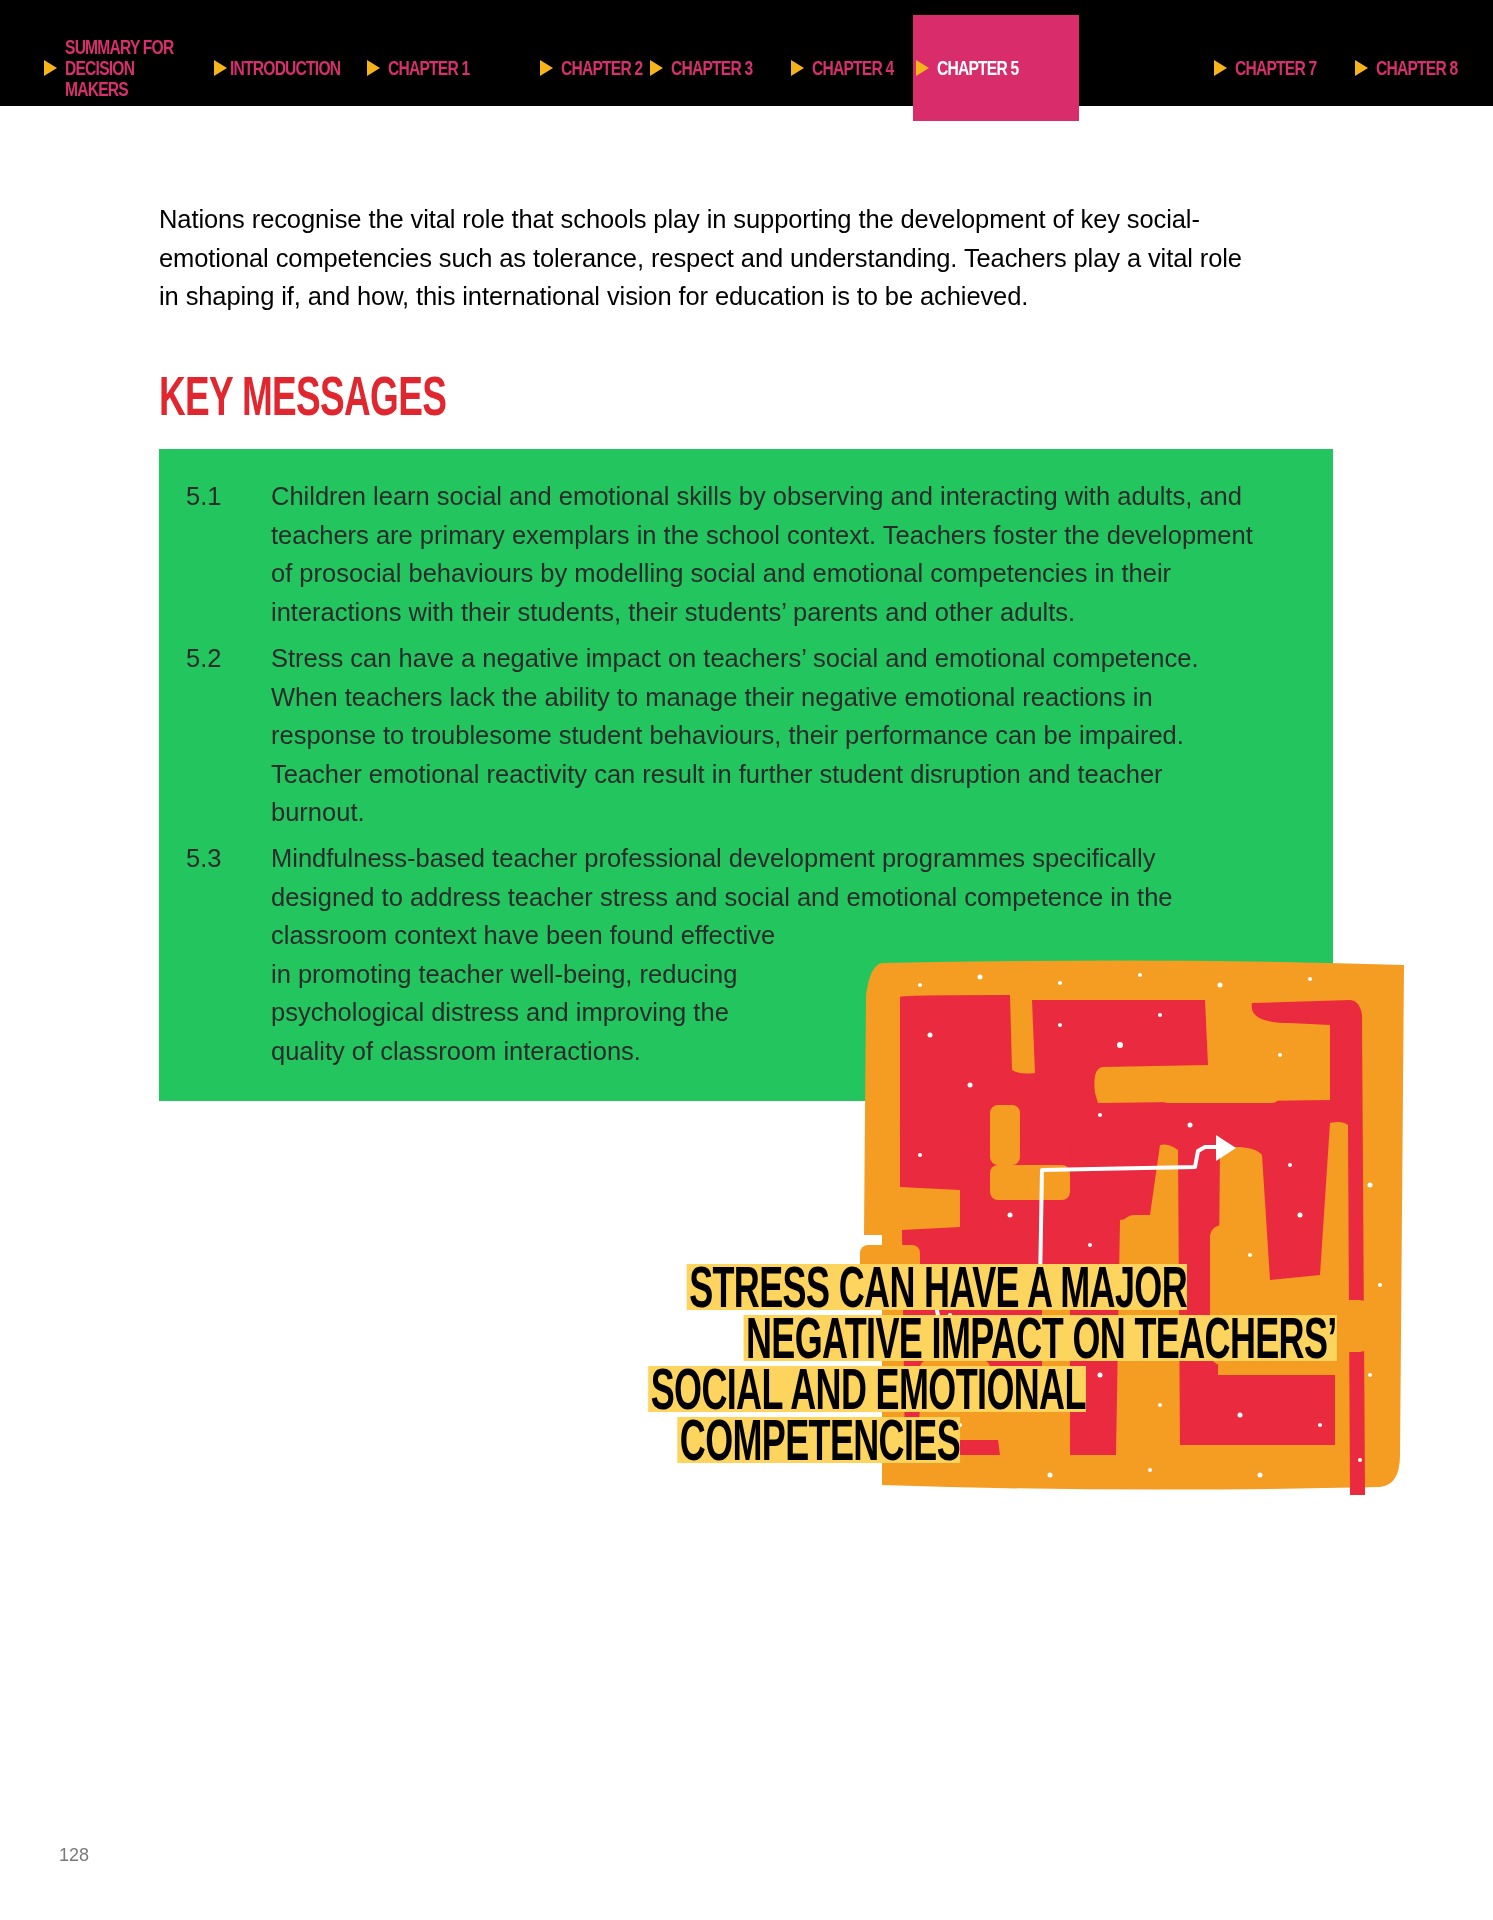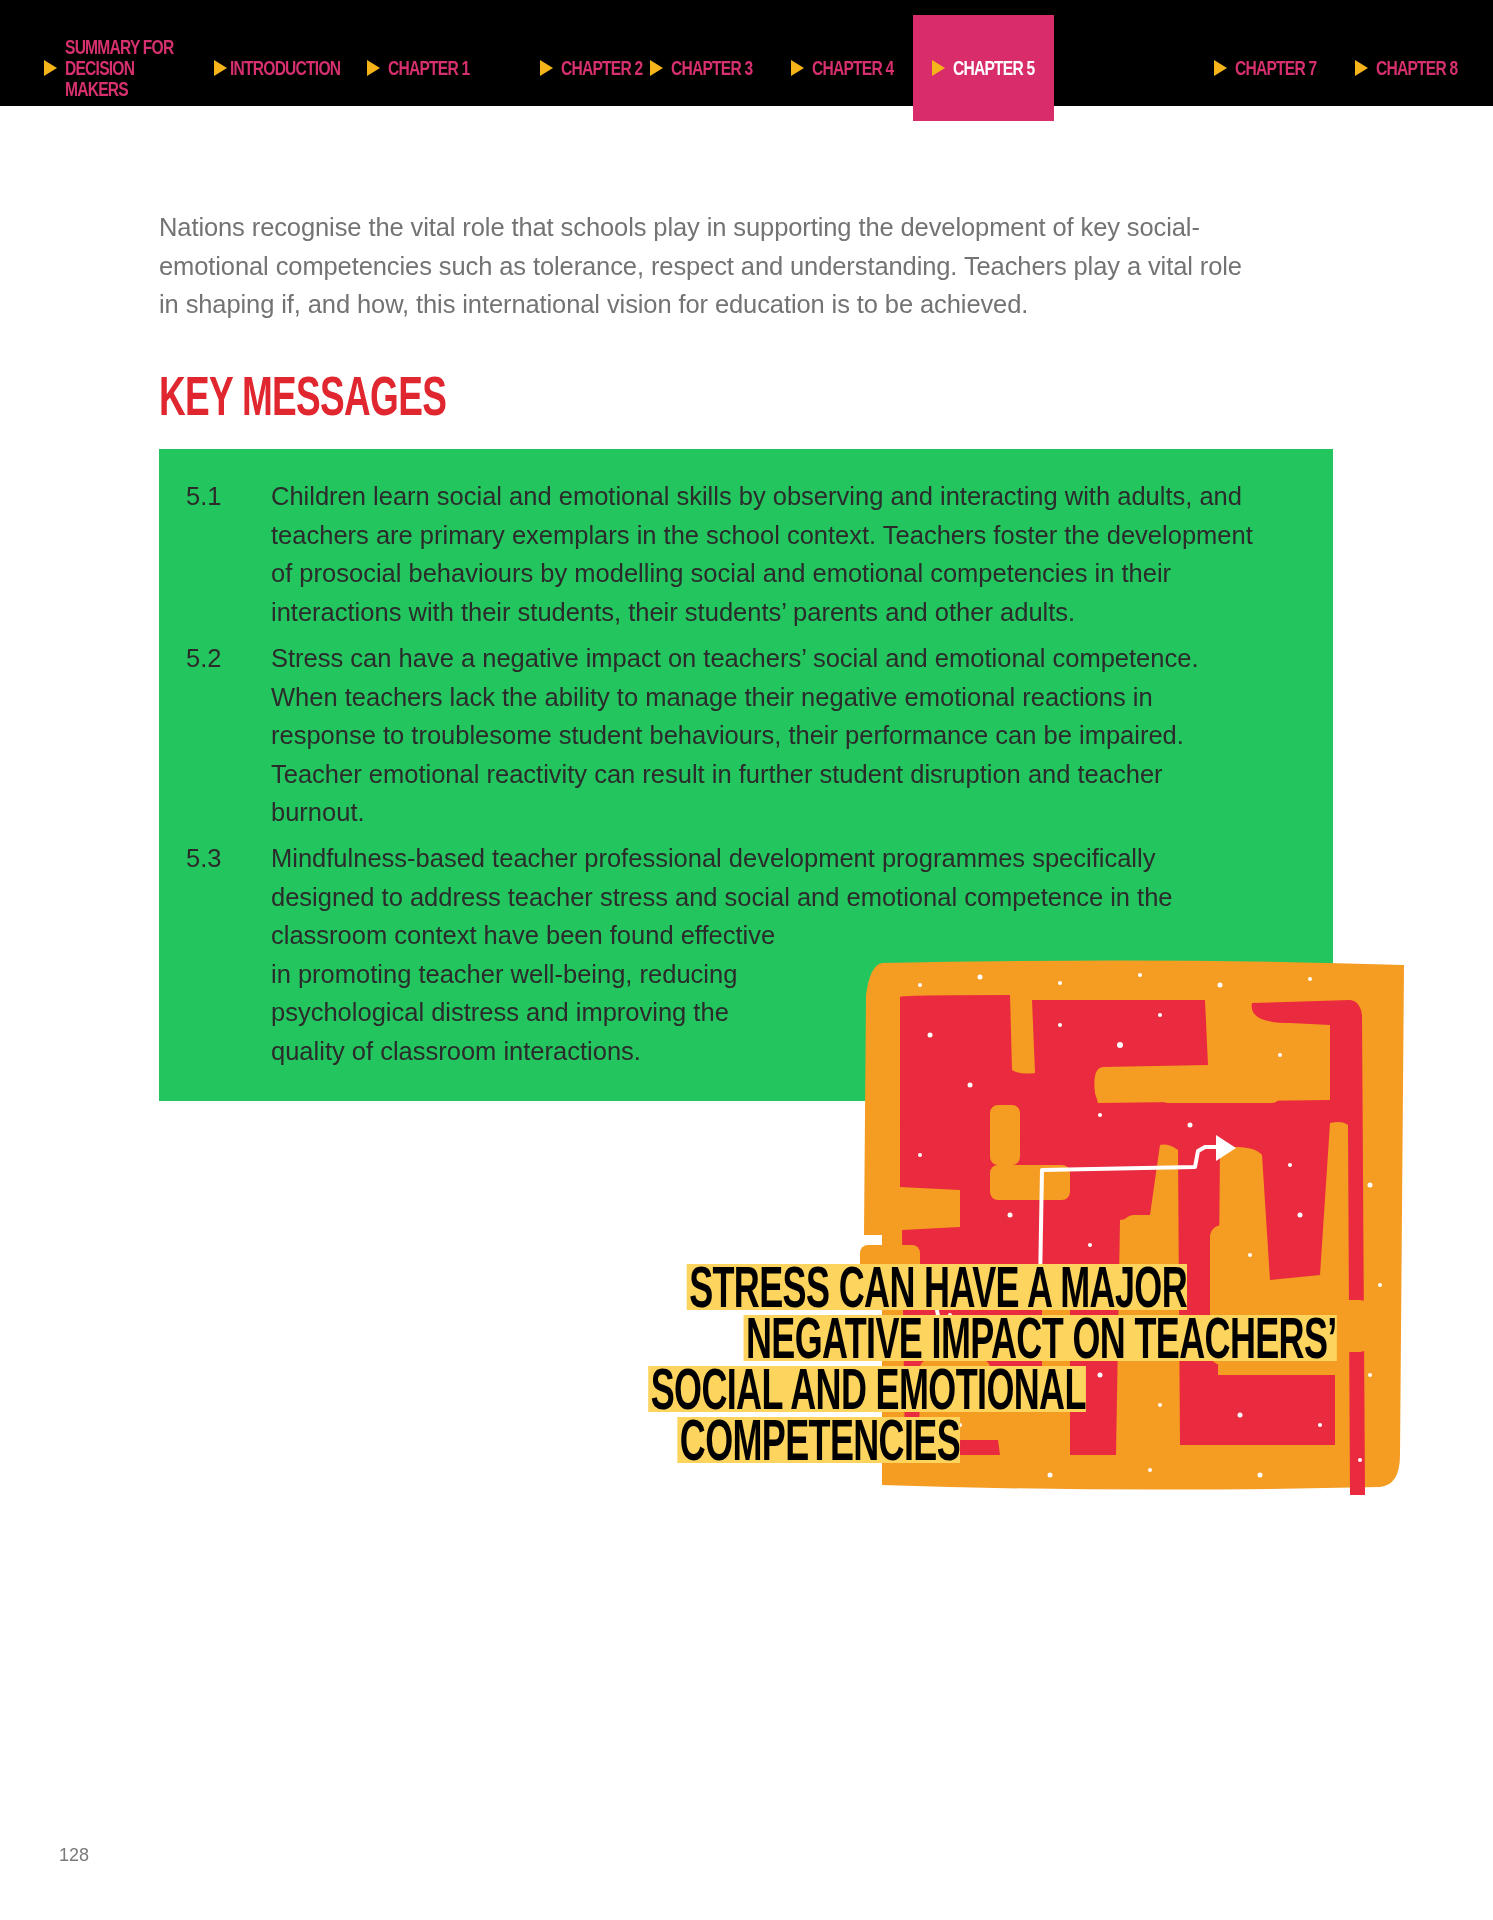--- a/index.html
+++ b/index.html
@@ -24,22 +24,22 @@
     font-weight:bold; color:#d6306e; font-size:20px; letter-spacing:-1px;
     transform:scaleX(0.78); transform-origin:left center; white-space:nowrap;
     line-height:21px; text-transform:uppercase;
   }
   .nav-item.two .lbl { white-space:normal; width:150px; }
   .nav-item.active { background:#d92d6b; }
   .nav-item.active .lbl { color:#ffffff; }
 
   
   .intro {
-    position:absolute; left:159px; top:208px; width:1180px;
-    font-size:25.5px; line-height:38.5px; color:#737373; letter-spacing:-0.1px;
+    position:absolute; left:159px; top:200px; width:1180px;
+    font-size:25.5px; line-height:38.5px; color:#000000; letter-spacing:-0.1px;
   }
   .heading {
     position:absolute; left:159px; top:366px; font-weight:bold;
     font-size:56px; line-height:60px; color:#e0262e; letter-spacing:-1px;
     transform:scaleX(0.66); transform-origin:left top; white-space:nowrap;
   }
   
   .box {
     position:absolute; left:159px; top:449px; width:1174px; height:652px;
     background:#22c55e;
@@ -90,21 +90,21 @@
     <span class="lbl">Chapter 2</span>
   </a>
   <a class="nav-item" style="left:650px;">
     <span class="tri"></span>
     <span class="lbl">Chapter 3</span>
   </a>
   <a class="nav-item" style="left:791px;">
     <span class="tri"></span>
     <span class="lbl">Chapter 4</span>
   </a>
-  <a class="nav-item active" style="left:913px; width:141px; padding-left:19px; box-sizing:border-box;">
+  <a class="nav-item active" style="left:913px; width:166px; padding-left:3px; box-sizing:border-box;">
     <span class="tri"></span>
     <span class="lbl">Chapter 5</span>
   </a>
   <a class="nav-item" style="left:1214px;">
     <span class="tri"></span>
     <span class="lbl">Chapter 7</span>
   </a>
   <a class="nav-item" style="left:1355px;">
     <span class="tri"></span>
     <span class="lbl">Chapter 8</span>

